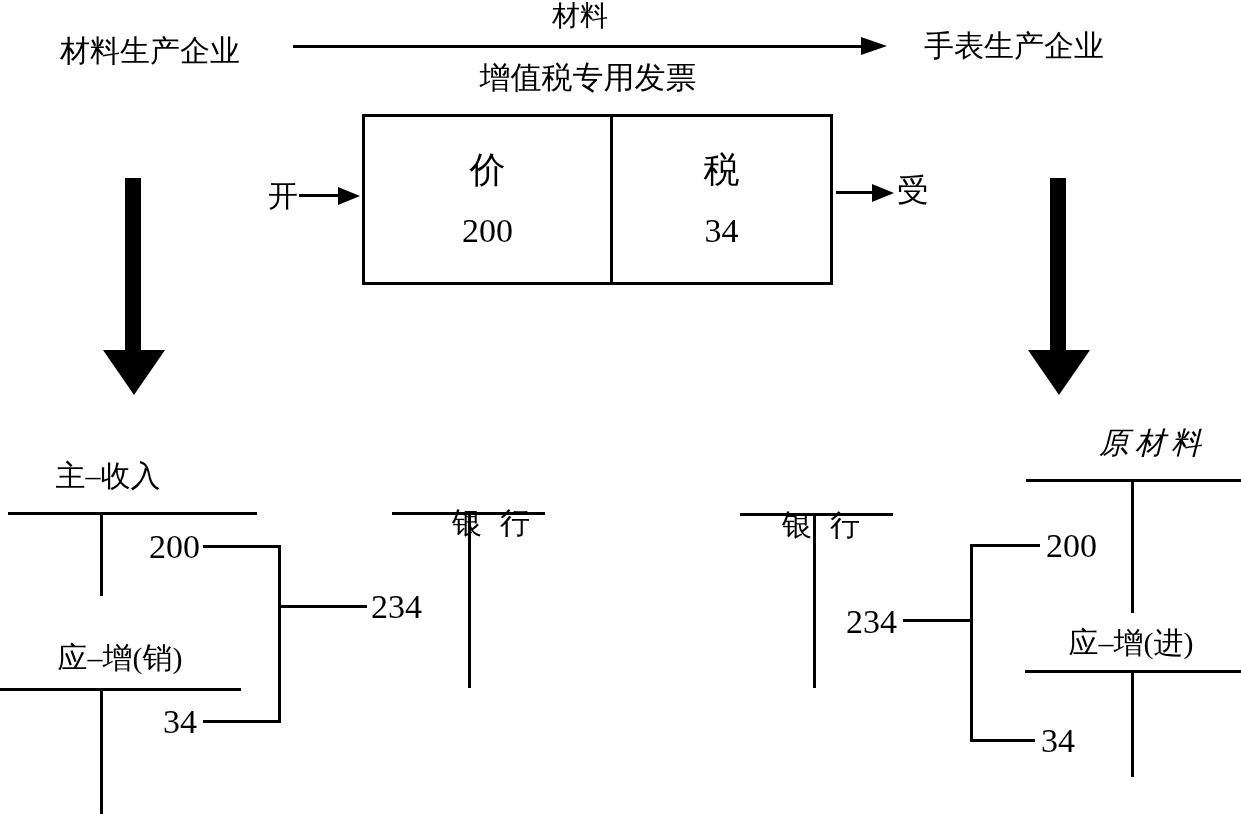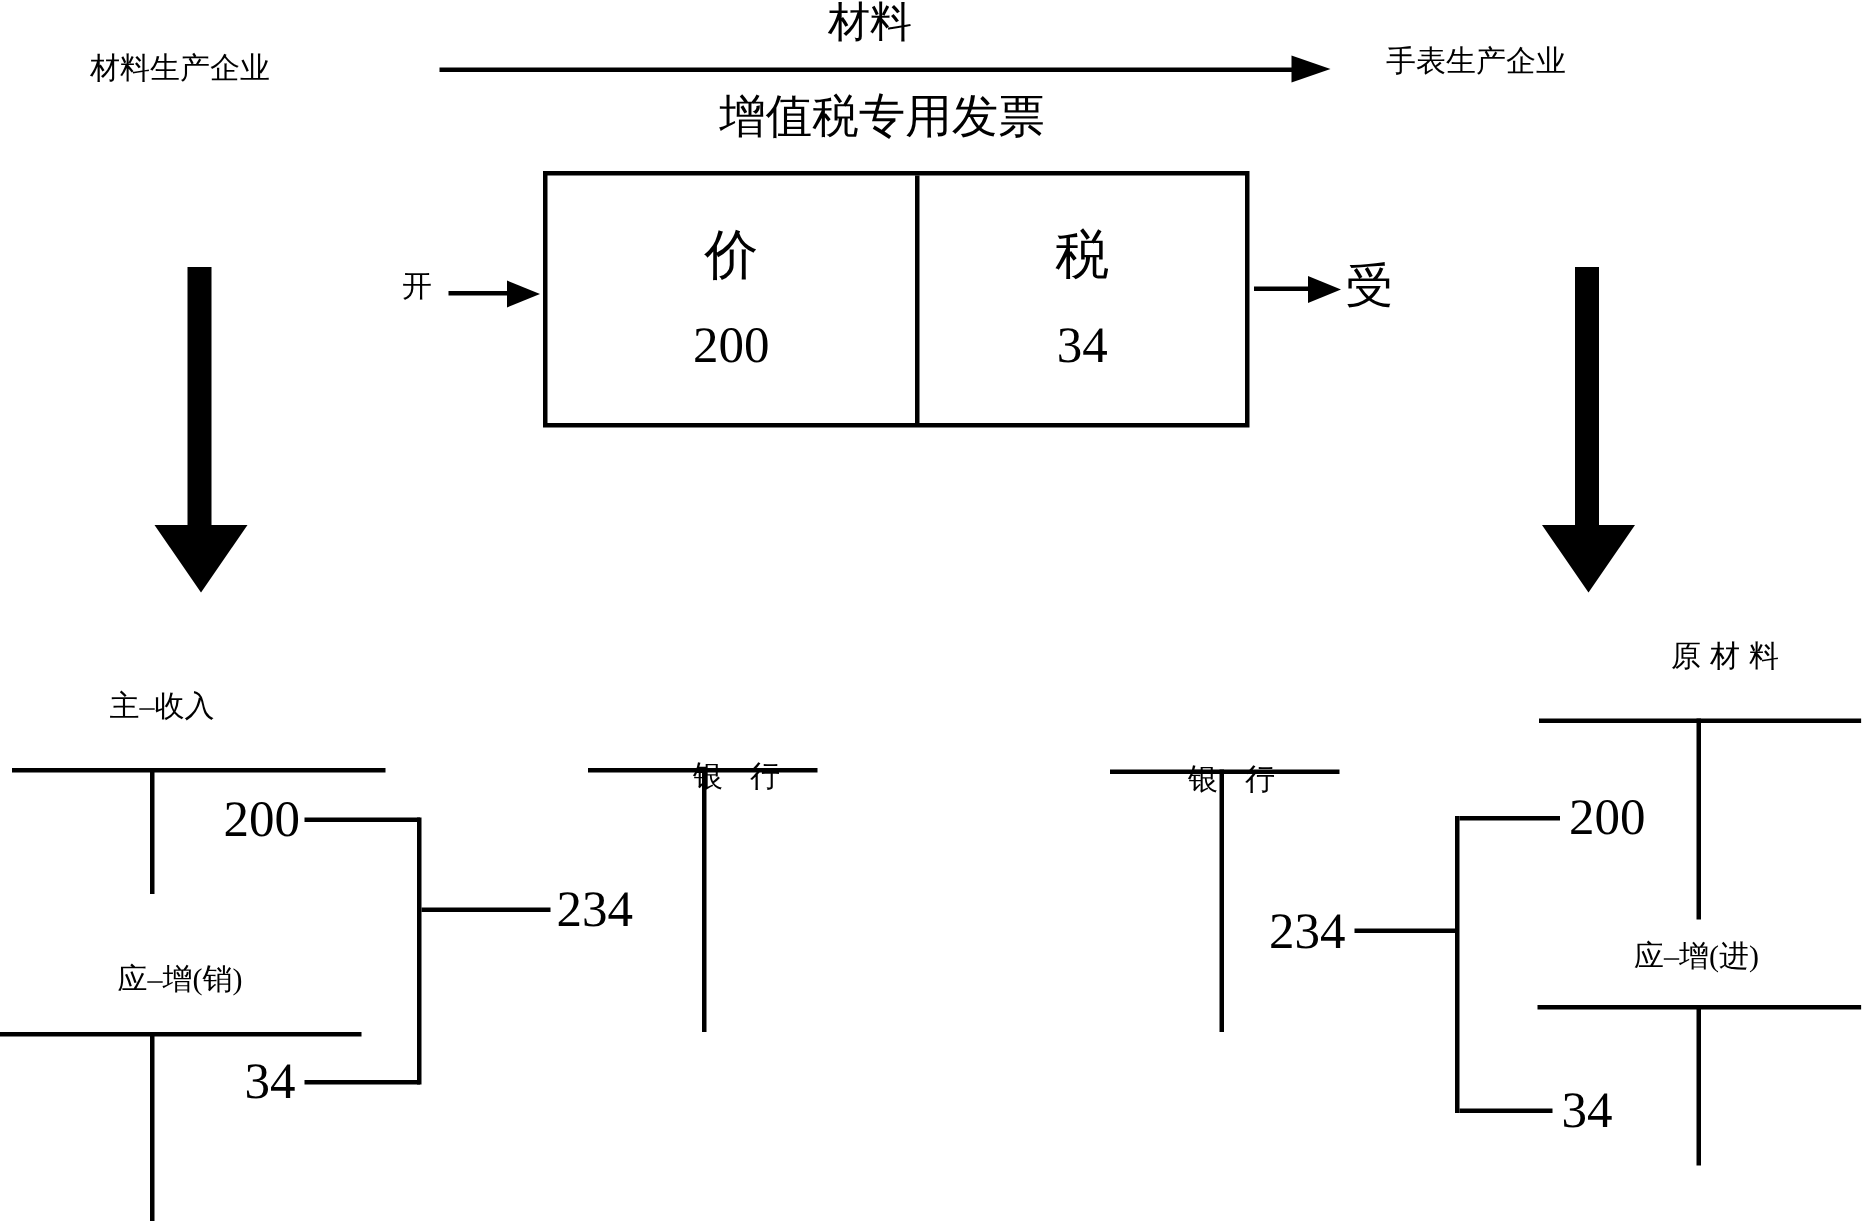--- a/index.html
+++ b/index.html
@@ -6,21 +6,21 @@
   .canvas {
     position: relative;
     width: 1241px;
     height: 814px;
     background: #ffffff;
     overflow: hidden;
     font-family: "Liberation Serif", "DejaVu Serif", serif;
     color: #000;
   }
   .lbl { position: absolute; white-space: nowrap; line-height: 1; color: #000; }
-  .cjk { font-size: 20px; }
+  .cjk { font-size: 30px; }
   .num { font-size: 34px; }
   .center { transform: translateX(-50%); }
   .hline { position: absolute; height: 3px; background: #000; }
   .vline { position: absolute; width: 3px; background: #000; }
   .arrowhead-right {
     position: absolute; width: 0; height: 0;
     border-top: 9px solid transparent;
     border-bottom: 9px solid transparent;
     border-left: 26px solid #000;
   }
@@ -109,21 +109,21 @@
   <div class="vline" style="left:813px; top:513px; height:175px;"></div>
   <div class="lbl num" style="left:846px; top:605px;">234</div>
   <div class="hline" style="left:903px; top:619px; width:69px;"></div>
 
   <div class="vline" style="left:970px; top:544px; height:198px;"></div>
   <div class="hline" style="left:973px; top:544px; width:67px;"></div>
   <div class="lbl num" style="left:1046px; top:529px;">200</div>
   <div class="hline" style="left:973px; top:739px; width:62px;"></div>
   <div class="lbl num" style="left:1041px; top:724px;">34</div>
 
-  <div class="lbl cjk center spaced-narrow" style="left:1153px; top:428px;">原材料</div>
+  <div class="lbl cjk center spaced-narrow" style="left:1153px; top:428px;font-style:italic;">原材料</div>
   <div class="hline" style="left:1026px; top:479px; width:215px;"></div>
   <div class="vline" style="left:1131px; top:479px; height:134px;"></div>
 
   <div class="lbl cjk center" style="left:1131px; top:628px;">应–增(进)</div>
   <div class="hline" style="left:1025px; top:670px; width:216px;"></div>
   <div class="vline" style="left:1131px; top:670px; height:107px;"></div>
 
 </div>
 
 </body></html>

